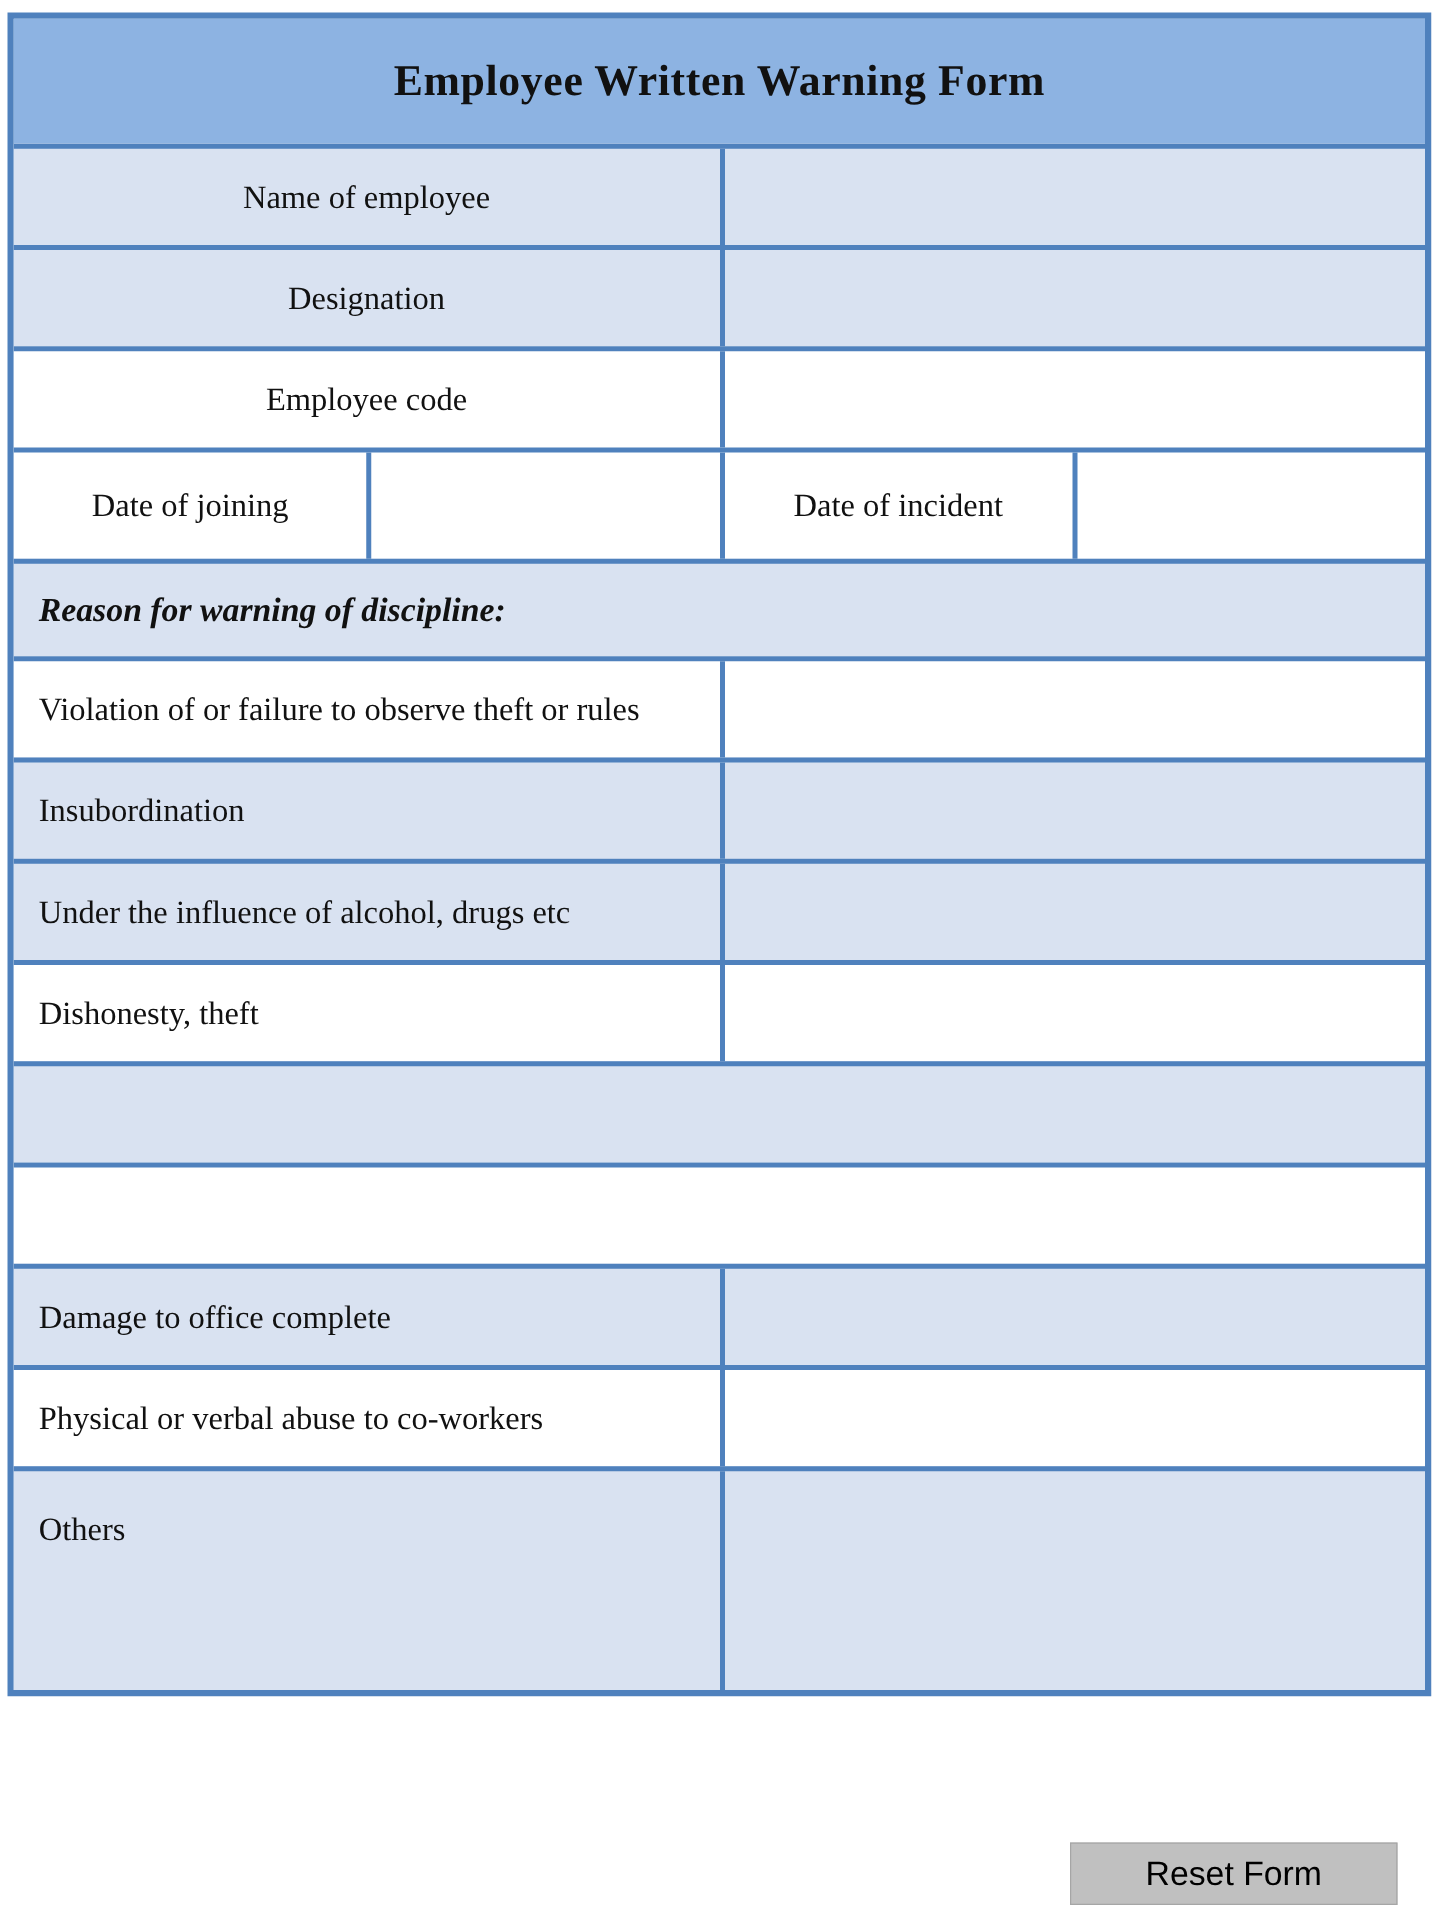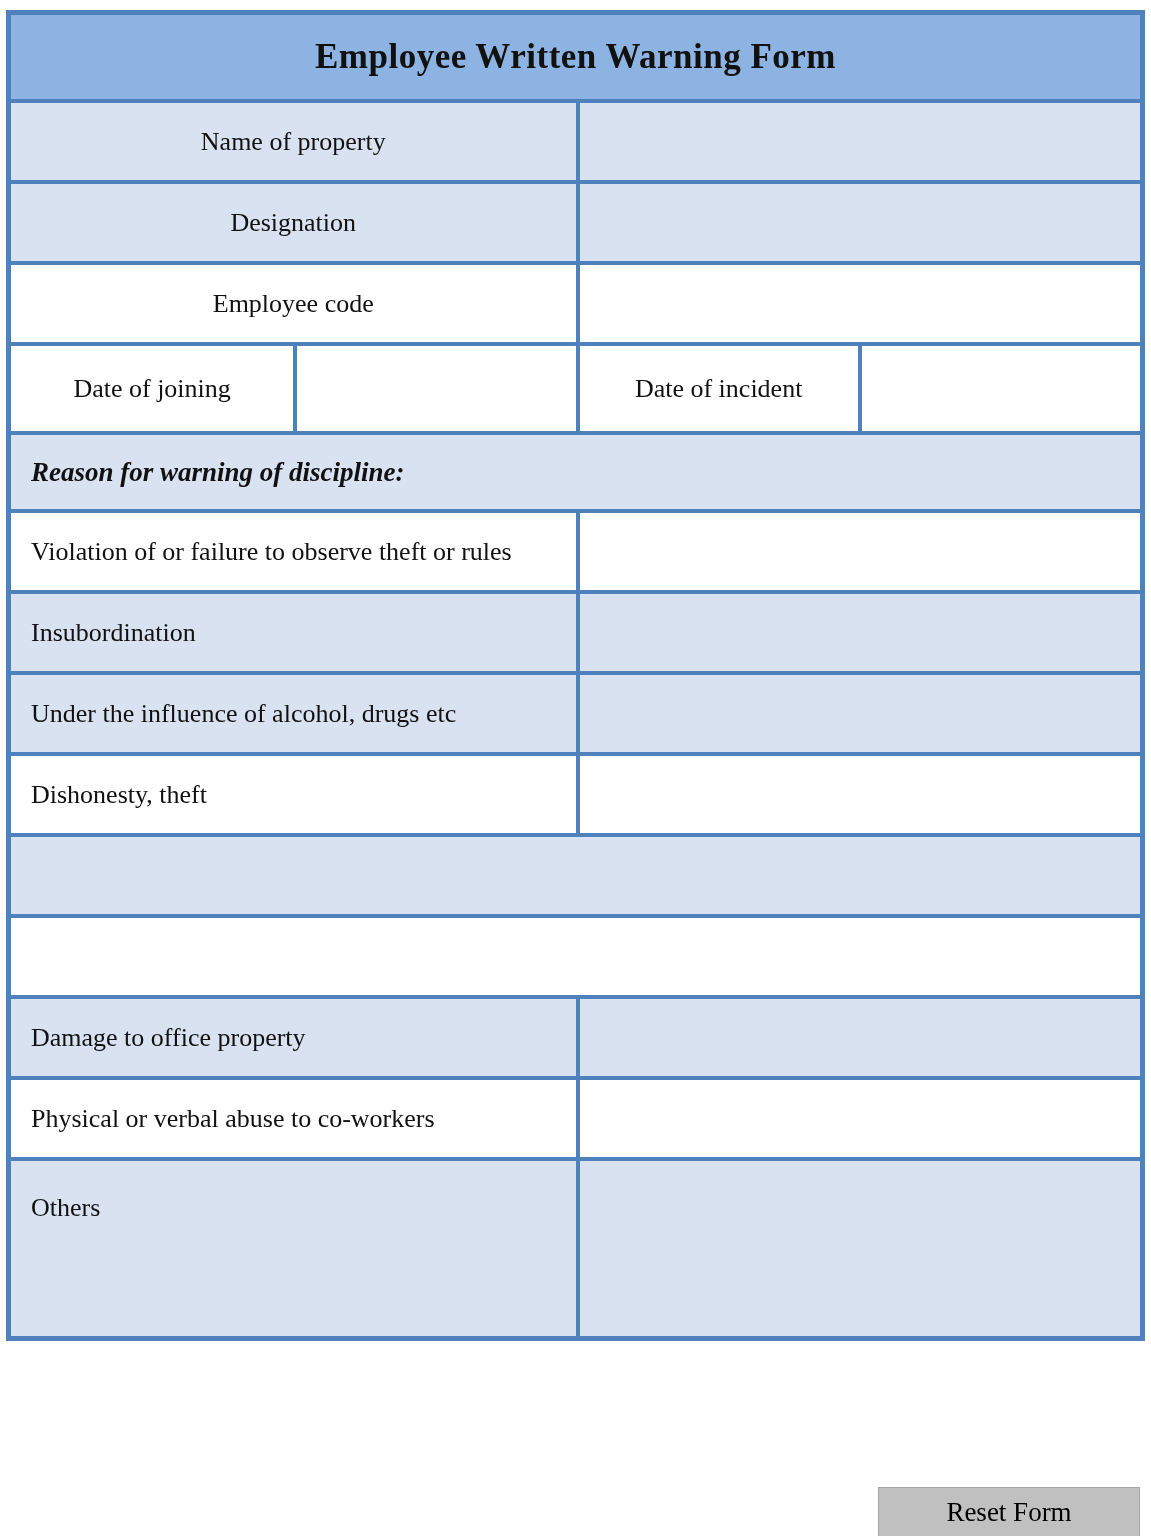--- a/index.html
+++ b/index.html
@@ -27,21 +27,21 @@
   .t-row{
     display:flex;
     align-items:stretch;
     border-top:4px solid var(--border-blue);
     background:#ffffff;
   }
   .t-row:first-child{border-top:none;}
   .t-row.alt{background:var(--row-alt);}
   .t-row.header{
     background:var(--header-blue);
-    height:84px;
+    height:100px;
     justify-content:center;
     align-items:center;
   }
   .title{
     font-size:35px;
     font-weight:bold;
     letter-spacing:0.5px;
     text-align:center;
   }
   .t-row.std{height:81px;}
@@ -64,45 +64,44 @@
   .cell.left{justify-content:flex-start;padding-left:20px;padding-right:26px;}
   .cell.top{align-items:flex-start;padding-top:32px;}
   .heading-label{
     font-weight:bold;
     font-style:italic;
     font-size:27px;
   }
   .value-cell{cursor:text;}
   .reset-btn{
     position:absolute;
-    left:878px;top:1474px;
+    left:856px;top:1474px;
     width:262px;height:50px;
     background:var(--btn-gray);
     border:1px solid #a6a6a6;
-    font-family:Liberation Serif, serif;
+    font-family:Liberation Sans, sans-serif;
     font-size:27px;
     color:#000000;
     display:flex;
     align-items:center;
     justify-content:center;
     cursor:pointer;
-    margin-top:13px;
   }
 </style>
 </head>
 <body>
 
 <div class="form-table">
 
   <div class="t-row header">
     <div class="title">Employee Written Warning Form</div>
   </div>
 
   <div class="t-row std alt">
-    <div class="cell half center">Name of property</div>
+    <div class="cell half center">Name of employee</div>
     <div class="cell half value-cell"></div>
   </div>
 
   <div class="t-row std alt">
     <div class="cell half center">Designation</div>
     <div class="cell half value-cell"></div>
   </div>
 
   <div class="t-row std">
     <div class="cell half center">Employee code</div>
@@ -145,21 +144,21 @@
 
   <div class="t-row reason alt">
     <div class="cell half value-cell"></div>
   </div>
 
   <div class="t-row reason">
     <div class="cell half value-cell"></div>
   </div>
 
   <div class="t-row reason alt">
-    <div class="cell half left">Damage to office property</div>
+    <div class="cell half left">Damage to office complete</div>
     <div class="cell half value-cell"></div>
   </div>
 
   <div class="t-row reason">
     <div class="cell half left">Physical or verbal abuse to co-workers</div>
     <div class="cell half value-cell"></div>
   </div>
 
   <div class="t-row tall alt">
     <div class="cell half left top">Others</div>

